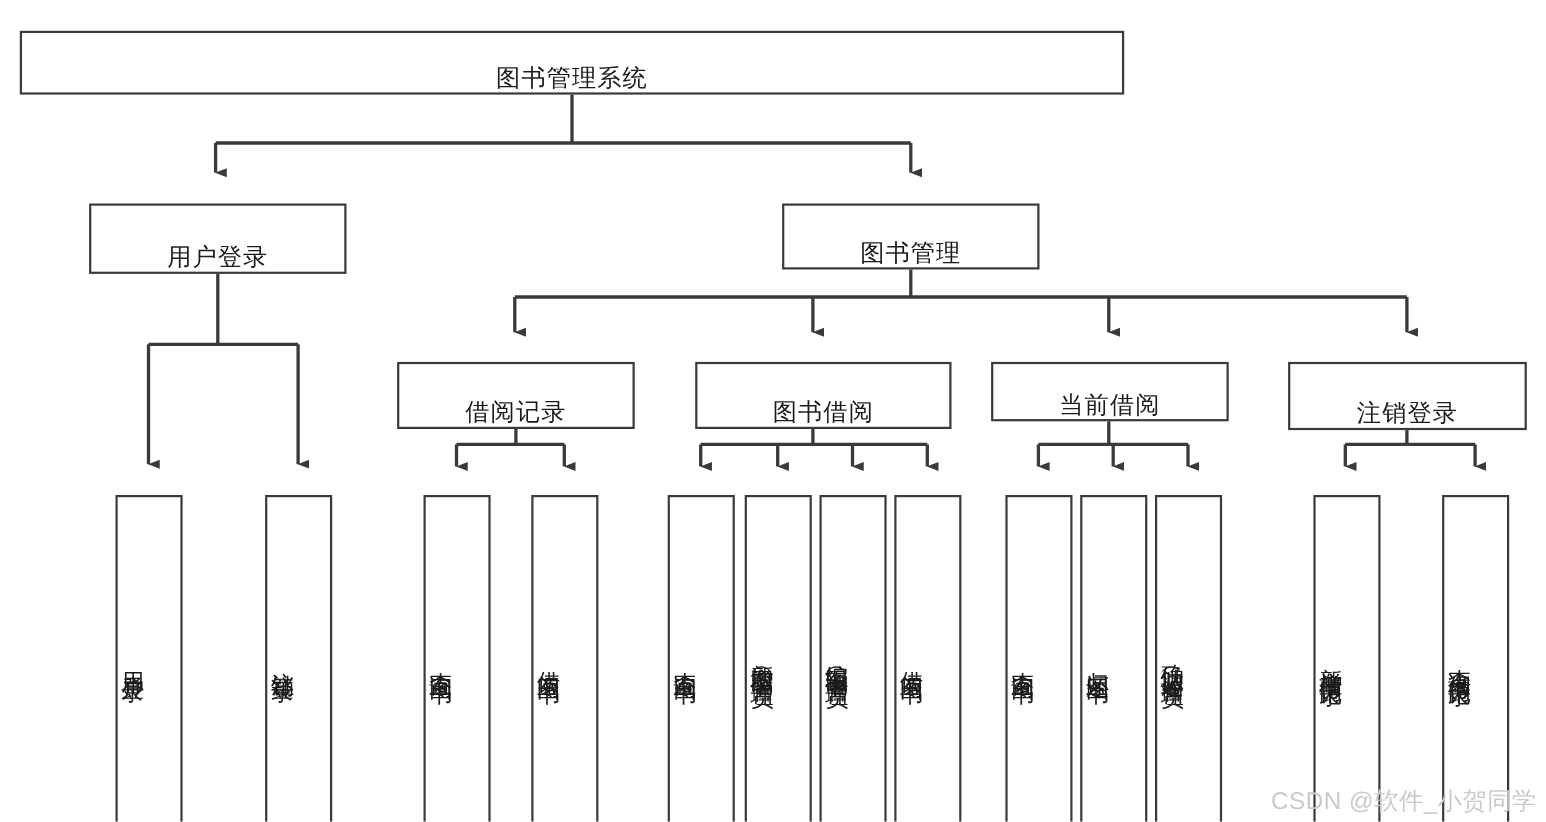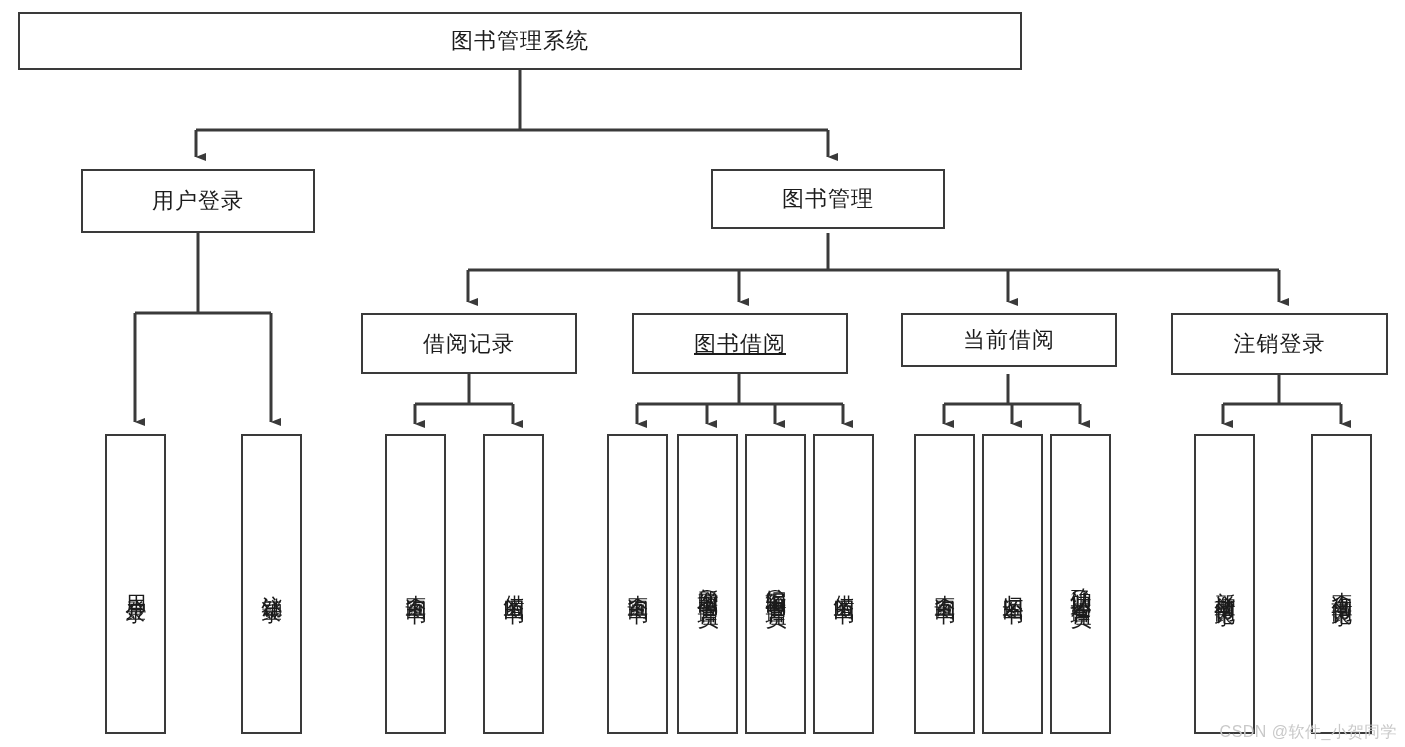--- a/index.html
+++ b/index.html
@@ -24,24 +24,25 @@
     width: 1405px;
     height: 747px;
     pointer-events: none;
   }
   .node {
     position: absolute;
     box-sizing: border-box;
     background: #ffffff;
     border: 2px solid #3a3a3a;
     display: flex;
-    align-items: center;
+    align-items: flex-end;
     justify-content: center;
     color: #1b1b1b;
     line-height: 1.18;
+    margin-top: 16px;
   }
   .node.horiz {
     font-size: 22px;
     letter-spacing: 1px;
     white-space: nowrap;
   }
   .node.vert {
     writing-mode: vertical-rl;
     text-orientation: upright;
     font-size: 21px;
@@ -51,21 +52,21 @@
   .node.vert .vtext {
     writing-mode: vertical-rl;
     text-orientation: upright;
     display: block;
     text-align: center;
   }
   #watermark {
     position: absolute;
     right: 8px;
     bottom: 4px;
-    font-size: 16px;
+    font-size: 22px;
     color: #c9c9c9;
     letter-spacing: 0.5px;
     white-space: nowrap;
     user-select: none;
   }
 </style>
 </head>
 <body>
 
 <div id="stage">
@@ -129,21 +130,21 @@
   <div class="node horiz" style="left:81px; top:169px; width:234px; height:64px;">
     <span>用户登录</span>
   </div>
   <div class="node horiz" style="left:711px; top:169px; width:234px; height:60px;">
     <span>图书管理</span>
   </div>
 
   <div class="node horiz" style="left:361px; top:313px; width:216px; height:61px;">
     <span>借阅记录</span>
   </div>
-  <div class="node horiz" style="left:632px; top:313px; width:216px; height:61px;text-decoration:underline;">
+  <div class="node horiz" style="left:632px; top:313px; width:233px; height:61px;">
     <span>图书借阅</span>
   </div>
   <div class="node horiz" style="left:901px; top:313px; width:216px; height:54px;">
     <span>当前借阅</span>
   </div>
   <div class="node horiz" style="left:1171px; top:313px; width:217px; height:62px;">
     <span>注销登录</span>
   </div>
 
   <div class="node vert" style="left:105px; top:434px; width:61px; height:300px;">

